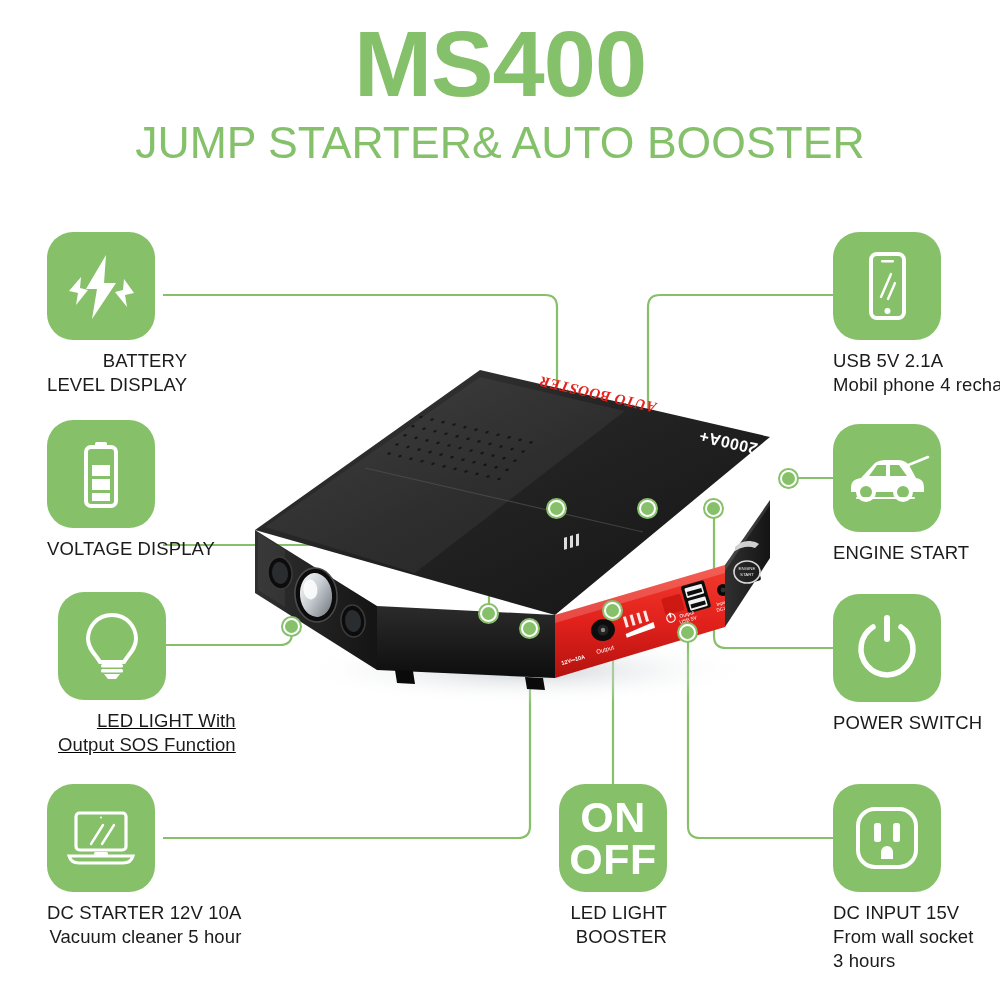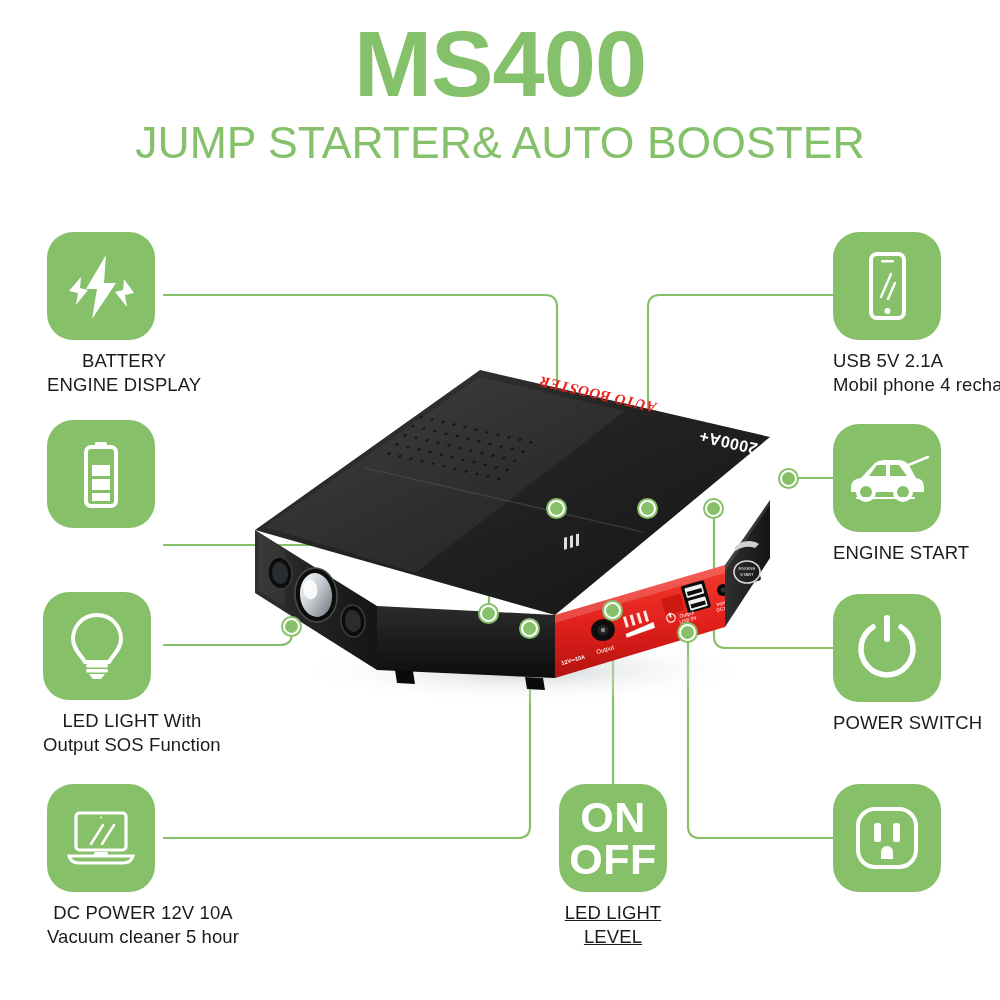--- a/index.html
+++ b/index.html
@@ -33,24 +33,24 @@
     display:flex;align-items:center;justify-content:center;
     box-sizing:border-box;
   }
   .tile svg{display:block;}
   .cap{
     margin-top:9px;font-size:18.5px;line-height:24px;color:#1b1b1b;
     white-space:nowrap;font-weight:400;letter-spacing:0.1px;
   }
   .cap div{white-space:nowrap;}
   .c-left  .tile{margin-left:0;}
-  .c-left  .cap{text-align:center;}
+  .c-left  .cap{text-align:right;}
   .c-right .cap{text-align:left;}
   .c-center{text-align:center;}
-  .c-center .cap{text-align:center;text-decoration:underline;}
+  .c-center .cap{text-align:right;}
 
   .onoff{
     color:#ffffff;font-weight:bold;font-size:43px;line-height:42px;
     text-align:center;letter-spacing:0.5px;
   }
 
   
   #product{position:absolute;left:225px;top:325px;width:560px;height:395px;}
   .hot{
     position:absolute;width:17px;height:17px;border-radius:50%;
@@ -307,39 +307,40 @@
   <div class="callout c-left" style="left:47px;top:232px;">
     <div class="tile">
       <svg width="74" height="74" viewBox="0 0 74 74">
         <path d="M42,6 L22,40 L33,40 L28,70 L52,34 L40,34 Z" fill="#ffffff"></path>
         <path d="M17,28 L5,42 L14,44 L12,56 L24,41 L16,39 Z" fill="#ffffff"></path>
         <path d="M60,30 L70,44 L61,46 L63,58 L51,43 L59,41 Z" fill="#ffffff"></path>
       </svg>
     </div>
     <div class="cap">
       <div>BATTERY</div>
-      <div>ENGINE DISPLAY</div>
+      <div>LEVEL DISPLAY</div>
     </div>
   </div>
 
   <div class="callout c-left" style="left:47px;top:420px;">
     <div class="tile">
       <svg width="74" height="74" viewBox="0 0 74 74">
         <rect x="31" y="5" width="12" height="6" rx="1.5" fill="#ffffff"></rect>
         <rect x="22" y="10" width="30" height="59" rx="5" fill="none" stroke="#ffffff" stroke-width="4"></rect>
         <rect x="28" y="28" width="18" height="11" fill="#ffffff"></rect>
         <rect x="28" y="42" width="18" height="11" fill="#ffffff"></rect>
         <rect x="28" y="56" width="18" height="8" fill="#ffffff"></rect>
       </svg>
     </div>
     <div class="cap">
-    </div>
-  </div>
-
-  <div class="callout c-left" style="left:43px;top:592px;">
+      <div>VOLTAGE DISPLAY</div>
+    </div>
+  </div>
+
+  <div class="callout c-left" style="left:58px;top:592px;text-decoration:underline;">
     <div class="tile">
       <svg width="74" height="74" viewBox="0 0 74 74">
         <path d="M37,6 C22,6 13,18 13,30 C13,40 21,46 25,53 L49,53 C53,46 61,40 61,30 C61,18 52,6 37,6 Z" fill="none" stroke="#ffffff" stroke-width="4"></path>
         <rect x="26" y="55" width="22" height="3.5" rx="1.5" fill="#ffffff"></rect>
         <rect x="26" y="60" width="22" height="3.5" rx="1.5" fill="#ffffff"></rect>
         <path d="M29,65 L45,65 L41,70 L33,70 Z" fill="#ffffff"></path>
       </svg>
     </div>
     <div class="cap">
       <div>LED LIGHT With</div>
@@ -352,21 +353,21 @@
       <svg width="80" height="74" viewBox="0 0 80 74">
         <rect x="15" y="12" width="50" height="37" rx="3.5" fill="none" stroke="#ffffff" stroke-width="3.2"></rect>
         <circle cx="40" cy="16.5" r="1" fill="#ffffff"></circle>
         <path d="M30,43 L42,24" stroke="#ffffff" stroke-width="2.4" stroke-linecap="round"></path>
         <path d="M41,43 L53,24" stroke="#ffffff" stroke-width="2.4" stroke-linecap="round"></path>
         <path d="M8,55 L72,55 Q70,62 62,62 L18,62 Q10,62 8,55 Z" fill="none" stroke="#ffffff" stroke-width="3"></path>
         <rect x="33" y="51" width="14" height="4" rx="1.5" fill="#ffffff"></rect>
       </svg>
     </div>
     <div class="cap">
-      <div>DC POWER 12V 10A</div>
+      <div>DC STARTER 12V 10A</div>
       <div>Vacuum cleaner 5 hour</div>
     </div>
   </div>
 
   <div class="callout c-right" style="left:833px;top:232px;">
     <div class="tile">
       <svg width="74" height="74" viewBox="0 0 74 74">
         <rect x="21" y="5" width="33" height="64" rx="6" fill="none" stroke="#ffffff" stroke-width="4"></rect>
         <rect x="31" y="11" width="13" height="2.6" rx="1.3" fill="#ffffff"></rect>
         <circle cx="37.5" cy="62" r="3" fill="#ffffff"></circle>
@@ -413,28 +414,33 @@
 
   <div class="callout c-right" style="left:833px;top:784px;">
     <div class="tile">
       <svg width="74" height="74" viewBox="0 0 74 74">
         <rect x="8" y="8" width="58" height="58" rx="17" fill="none" stroke="#ffffff" stroke-width="4"></rect>
         <rect x="24" y="22" width="7" height="19" rx="2.5" fill="#ffffff"></rect>
         <rect x="43" y="22" width="7" height="19" rx="2.5" fill="#ffffff"></rect>
         <path d="M31,51 a6,6 0 0,1 12,0 L43,58 L31,58 Z" fill="#ffffff"></path>
       </svg>
     </div>
+    <div class="cap">
+      <div>DC INPUT 15V</div>
+      <div>From wall socket</div>
+      <div>3 hours</div>
+    </div>
   </div>
 
   <div class="callout c-center" style="left:559px;top:784px;">
     <div class="tile">
       <div class="onoff">
         <div>ON</div>
         <div>OFF</div>
       </div>
     </div>
     <div class="cap">
       <div>LED LIGHT</div>
-      <div>LEVEL</div>
+      <div>BOOSTER</div>
     </div>
   </div>
 
 </div>
 
 </body></html>

